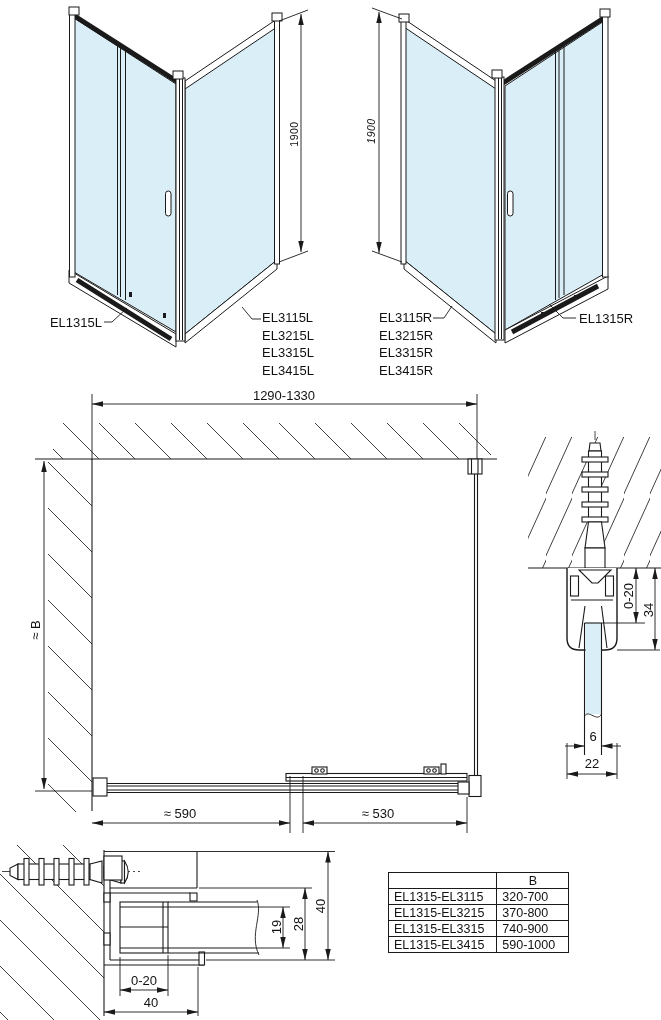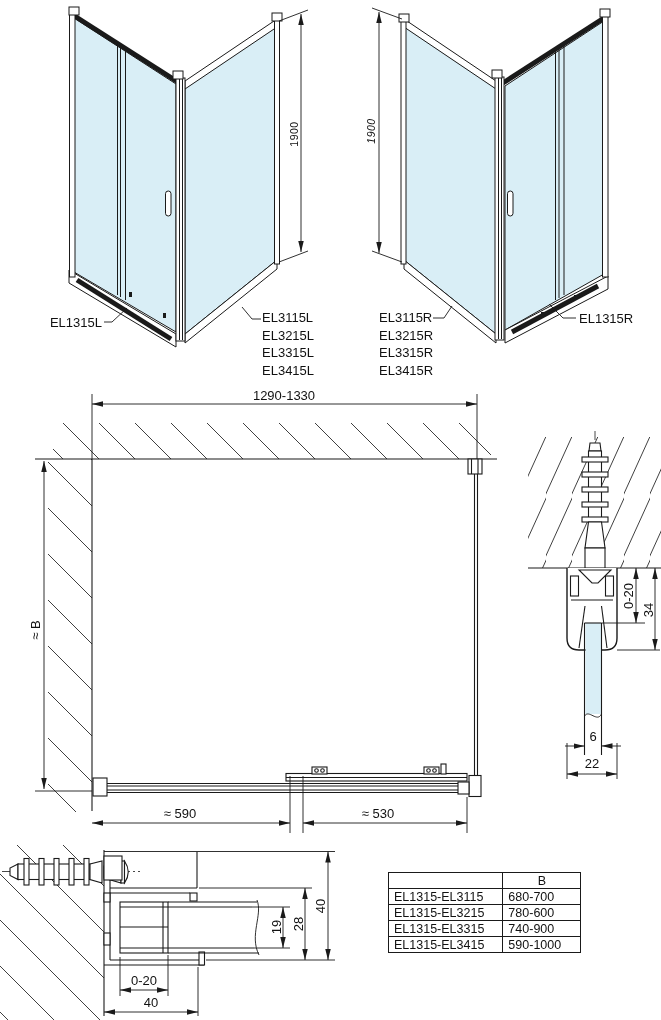--- a/index.html
+++ b/index.html
@@ -7,21 +7,21 @@
         font-family:"Liberation Sans",sans-serif;}
   #page svg{position:absolute;left:0;top:0;}
   svg text{font-family:"Liberation Sans",sans-serif;fill:#111;stroke:none;}
   .t13{font-size:13px;}
   .t10{font-size:10.5px;letter-spacing:.5px;}
   .lbl{font-size:13px;}
   .it{font-style:italic;}
   .tblwrap{position:absolute;left:388px;top:872px;}
   .tblwrap table{border-collapse:collapse;}
   .tblwrap td{border:1px solid #1a1a1a;font-size:12.5px;color:#111;
-              height:15px;padding:0 18px 0 5px;white-space:nowrap;}
+              height:15px;padding:0 12px 0 5px;white-space:nowrap;}
   .tblwrap td.c1{width:88px;}
   .tblwrap td.c2{width:54px;}
   .tblwrap tr.hdr td{text-align:center;padding:0;}
 </style>
 </head>
 <body>
 
 <div id="page">
 <svg width="661" height="1020" viewBox="0 0 661 1020">
   <defs>
@@ -301,25 +301,25 @@
 
   <div class="tblwrap">
     <table>
       <tbody>
           <tr class="hdr">
         <td class="c1"></td>
         <td class="c2">B</td>
       </tr>
       <tr>
         <td class="c1">EL1315-EL3115</td>
-        <td class="c2">680-700</td>
+        <td class="c2">320-700</td>
       </tr>
       <tr>
         <td class="c1">EL1315-EL3215</td>
-        <td class="c2">780-600</td>
+        <td class="c2">370-800</td>
       </tr>
       <tr>
         <td class="c1">EL1315-EL3315</td>
         <td class="c2">740-900</td>
       </tr>
       <tr>
         <td class="c1">EL1315-EL3415</td>
         <td class="c2">590-1000</td>
       </tr>
     </tbody>

